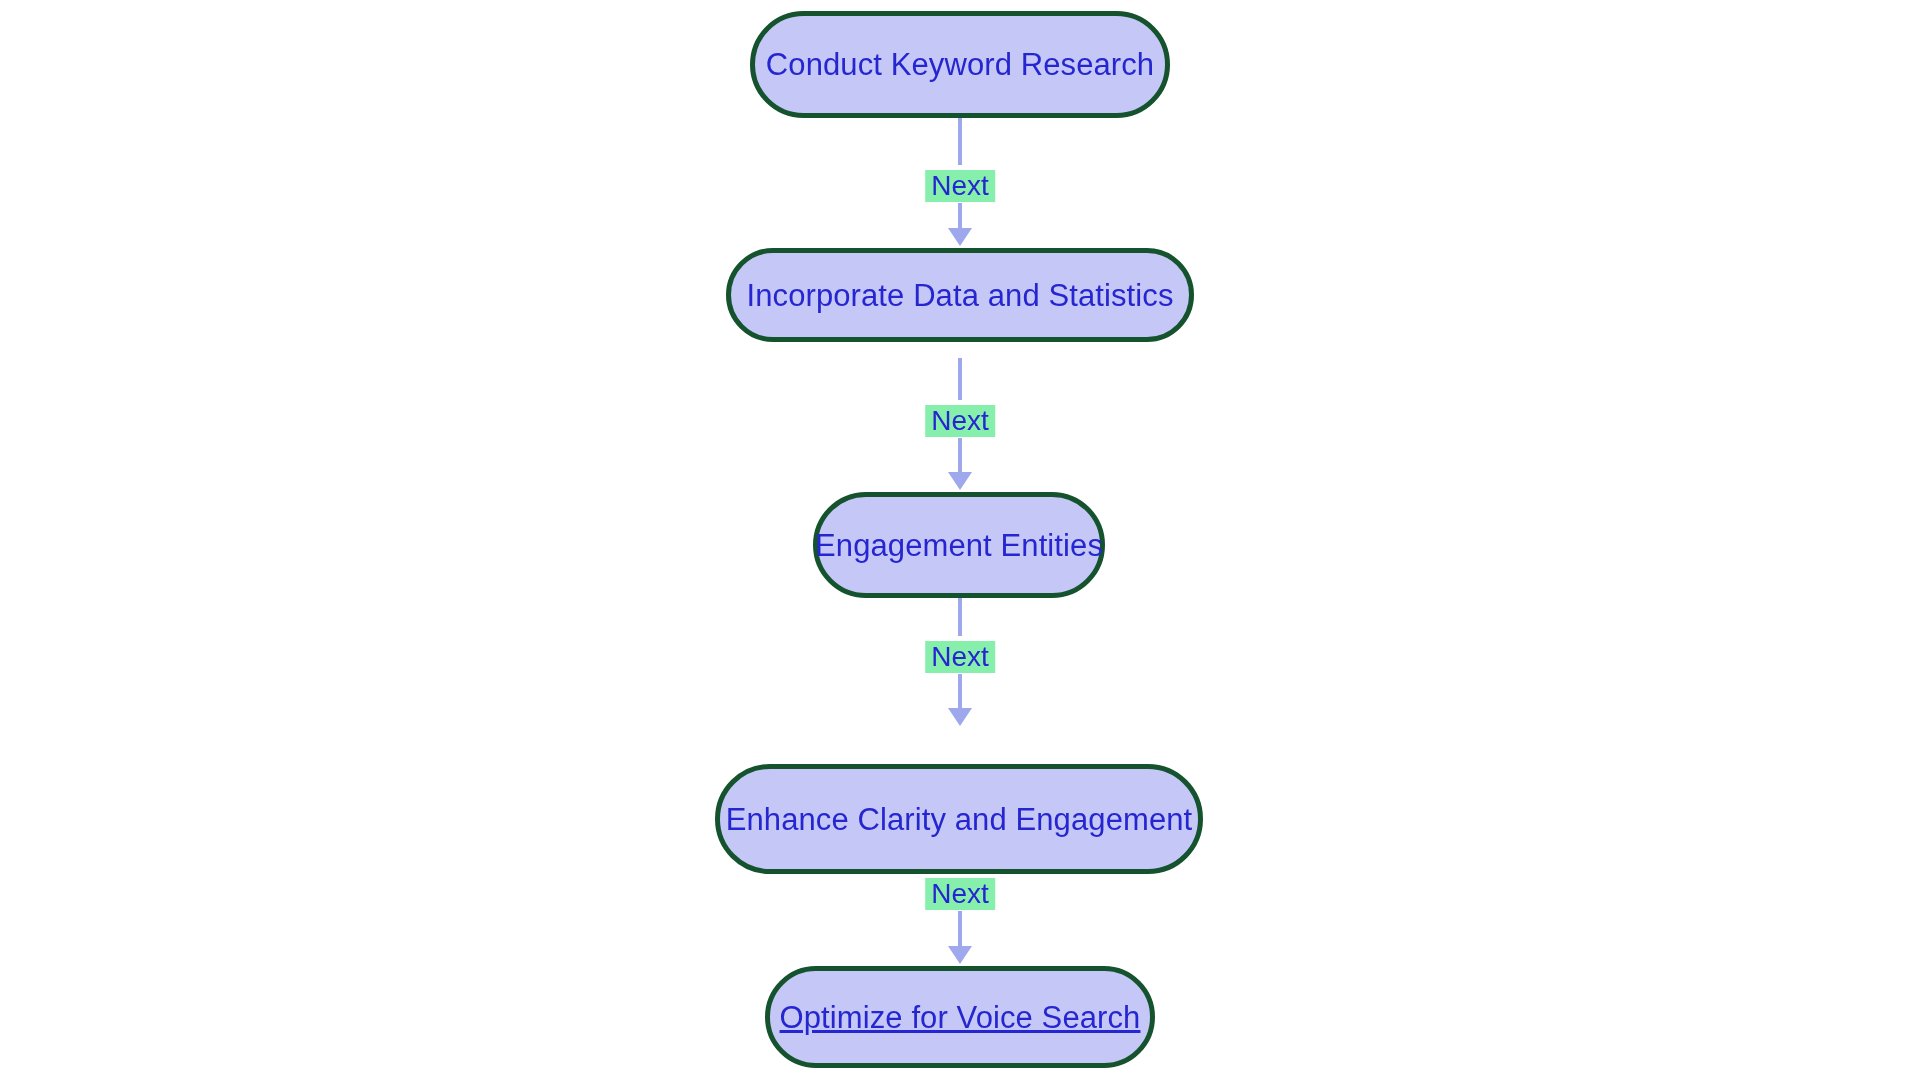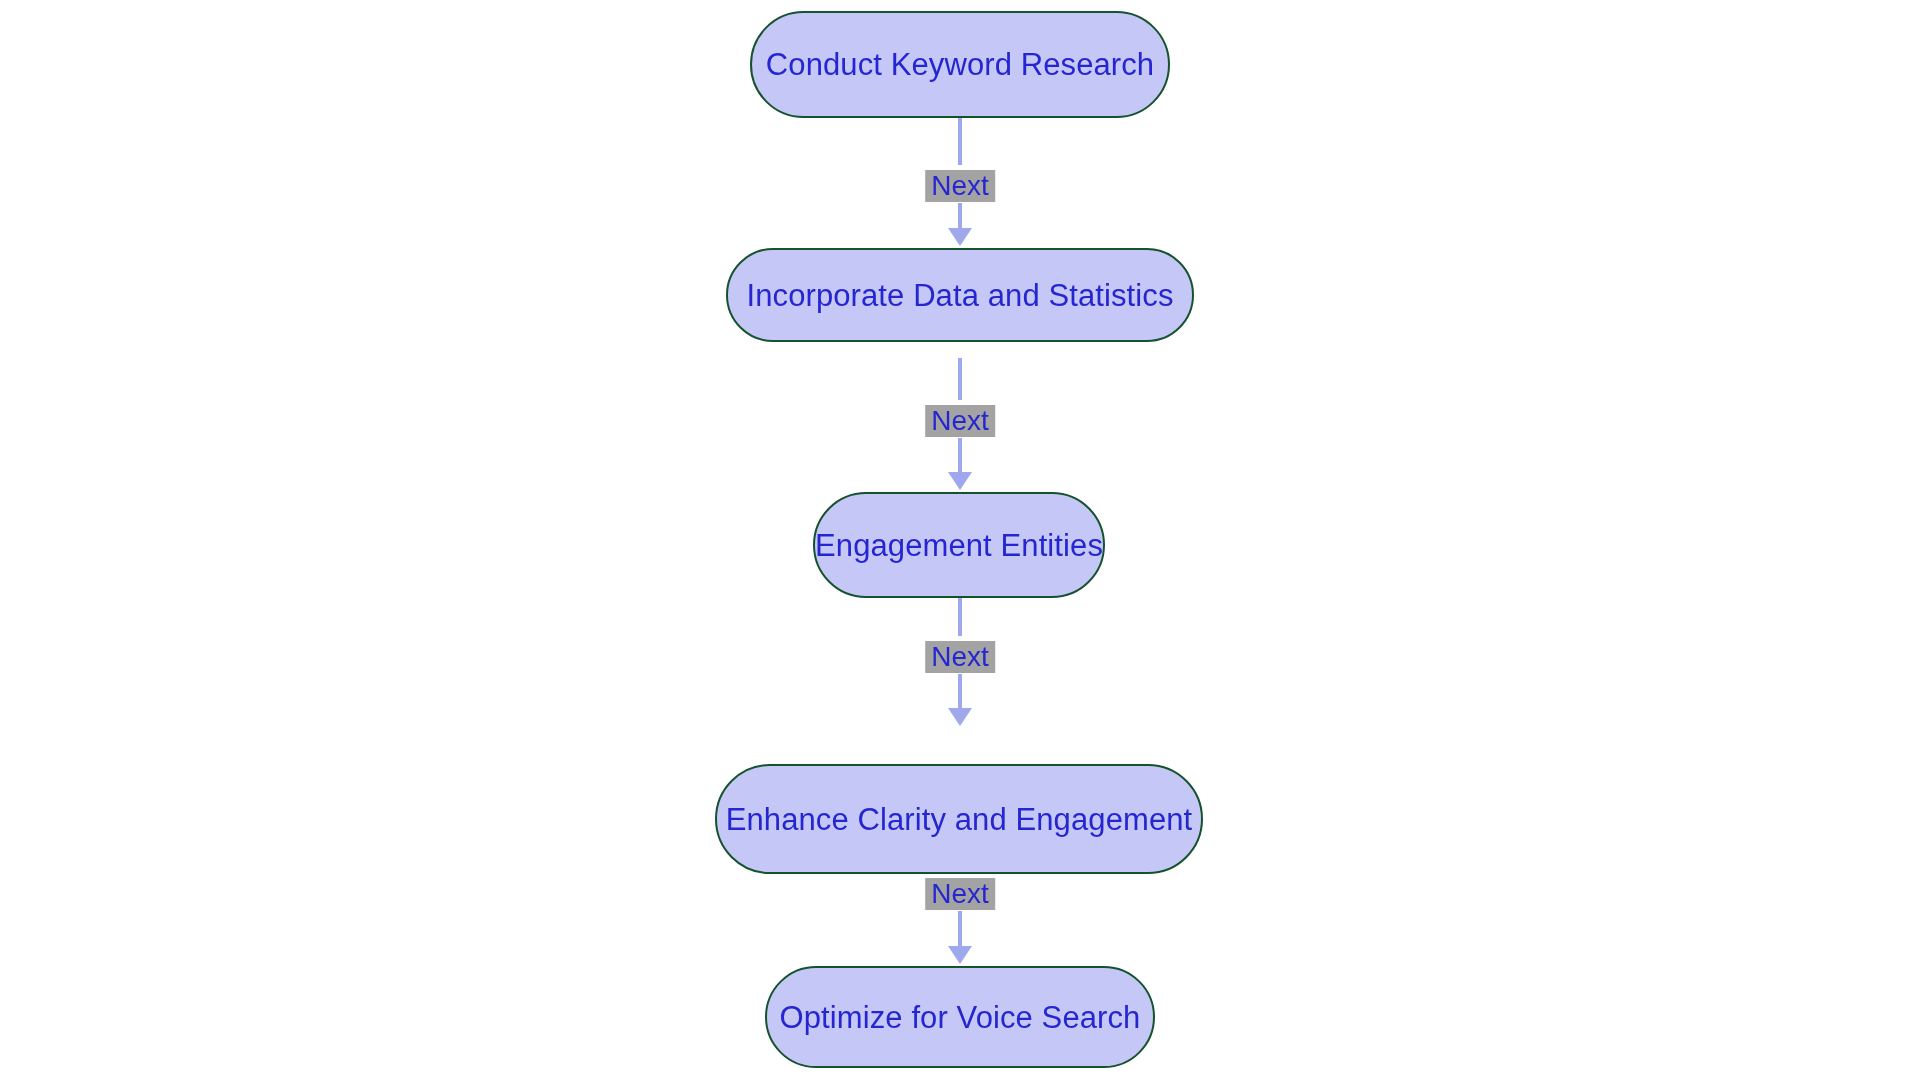--- a/index.html
+++ b/index.html
@@ -22,21 +22,21 @@
   }
 
   
   .node {
     position: absolute;
     box-sizing: border-box;
     display: flex;
     align-items: center;
     justify-content: center;
     background: #c5c8f7;
-    border: 2px solid #14532d;
+    border: 5px solid #14532d;
     border-radius: 999px;
     color: #2626d0;
     font-family: "Liberation Sans", sans-serif;
     font-size: 31px;
     font-weight: 400;
     letter-spacing: 0.1px;
     white-space: nowrap;
     line-height: 1;
     user-select: none;
   }
@@ -68,21 +68,21 @@
   }
 
   .edge-label {
     position: absolute;
     transform: translate(-50%, -50%);
     color: #2626d0;
     font-family: "Liberation Sans", sans-serif;
     font-size: 28px;
     font-weight: 400;
     line-height: 1;
-    background: #a3a3a3;
+    background: #86efac;
     padding: 2px 6px;
     white-space: nowrap;
     user-select: none;
   }
 </style>
 </head>
 <body>
 
 <div id="flowchart-canvas">
 
@@ -123,17 +123,17 @@
   </div>
 
   <div class="node" style="left:813px; top:492px; width:292px; height:106px;">
     <span class="node-label">Engagement Entities</span>
   </div>
 
   <div class="node" style="left:715px; top:728px; width:488px; height:110px;margin-top:36px;">
     <span class="node-label">Enhance Clarity and Engagement</span>
   </div>
 
-  <div class="node" style="left:765px; top:966px; width:390px; height:102px;">
+  <div class="node" style="left:765px; top:966px; width:390px; height:102px;text-decoration:underline;">
     <span class="node-label">Optimize for Voice Search</span>
   </div>
 
 </div>
 
 </body></html>

